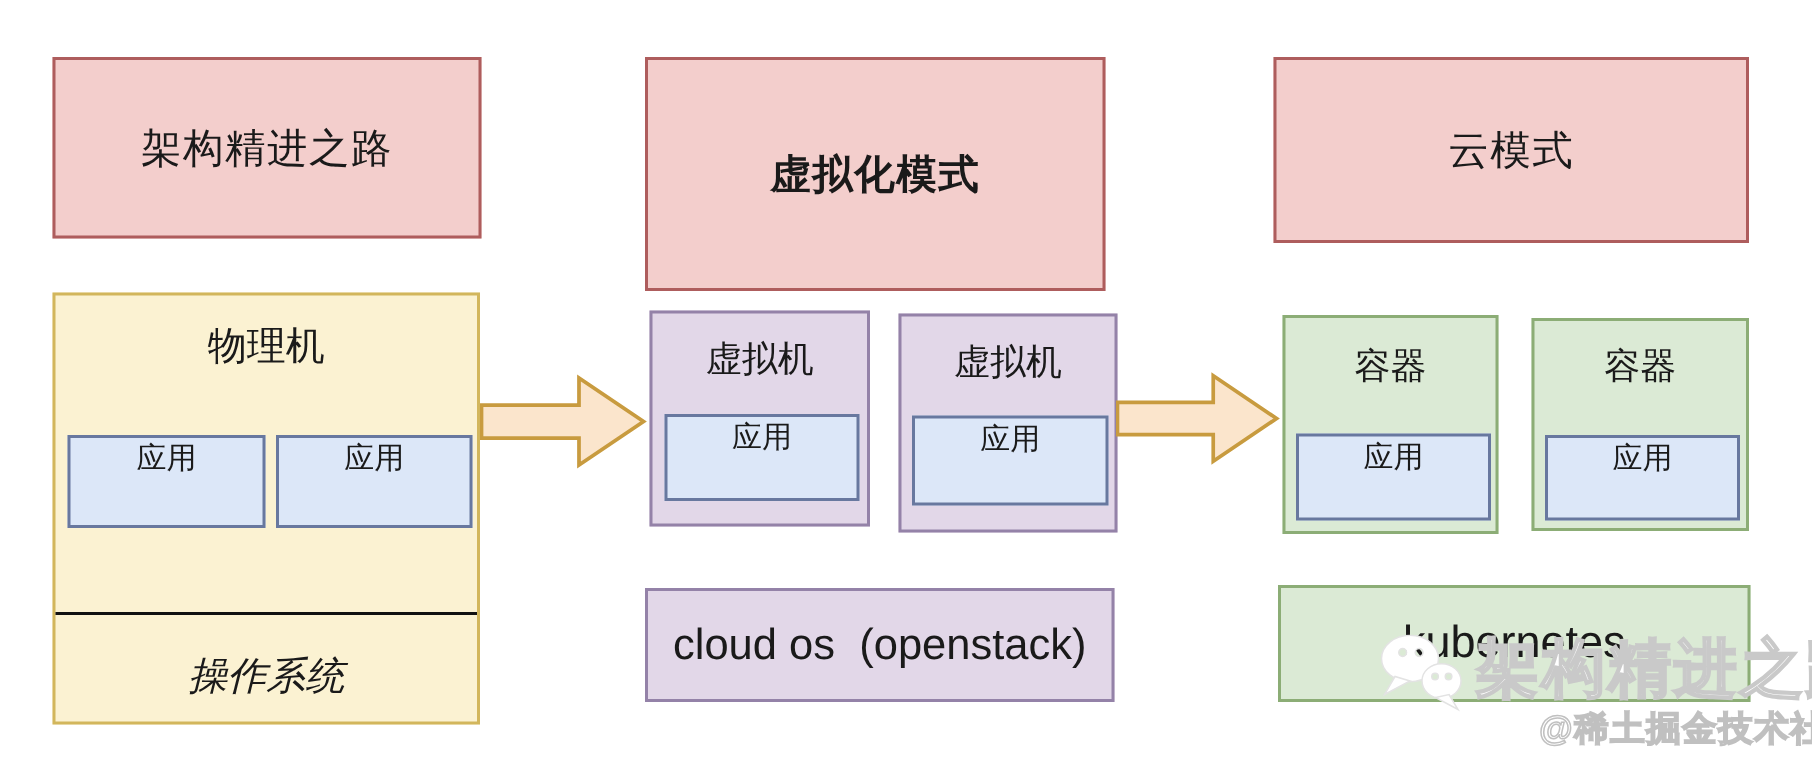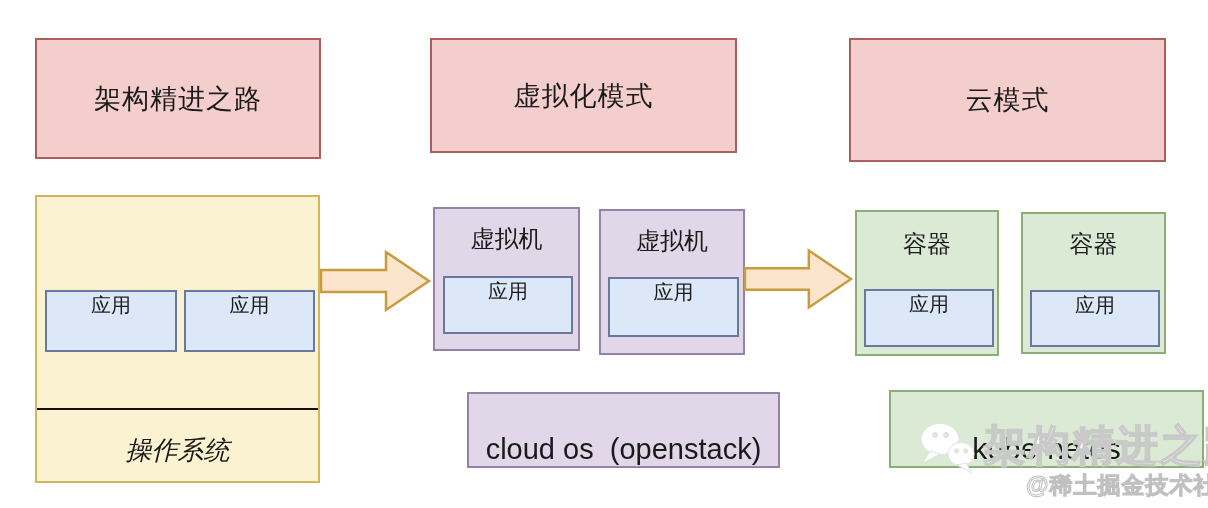--- a/index.html
+++ b/index.html
@@ -17,21 +17,21 @@
   .vm-box{background:var(--purple_fill);border:2px solid var(--purple_border);margin-top:10px;}
   .container-box{background:var(--green_fill);border:2px solid var(--green_border);margin-top:17px;}
   .app-box{
     background:var(--blue_fill);border:2px solid var(--blue_border);
     display:flex;align-items:flex-start;justify-content:center;font-size:20px;
   }
   .inner-label{position:absolute;left:0;width:100%;text-align:center;font-size:24px;}
   .big-label{font-size:26px;}
   .divider{position:absolute;left:0;width:100%;border-top:2px solid #111;}
   .platform-box{
-    display:flex;align-items:flex-end;justify-content:center;white-space:pre;margin-left:37px;
+    display:flex;align-items:center;justify-content:center;white-space:pre;
   }
   .platform-purple{background:var(--purple_fill);border:2px solid var(--purple_border);font-size:29px;}
   .platform-green{background:var(--green_fill);border:2px solid var(--green_border);font-size:30px;font-weight:500;}
   .arrow-svg{position:absolute;}
   .wm-brand{
     font-size:42px;font-weight:700;color:#ffffff;
     -webkit-text-stroke:1.5px #c9c9c9;letter-spacing:2px;white-space:nowrap;
   }
   .wm-community{
     font-size:23px;font-weight:700;color:rgba(255,255,255,0.45);
@@ -41,38 +41,39 @@
 </head>
 <body>
 
 <div id="canvas">
 
   <div class="abs title-box" style="left:35px;top:38px;width:286px;height:121px;">
     <span>架构精进之路</span>
   </div>
 
   <div class="abs machine-box" style="left:35px;top:195px;width:285px;height:288px;">
+    <div class="inner-label big-label" style="top:16px;">物理机</div>
 
     <div class="abs app-box" style="left:8px;top:93px;width:132px;height:62px;">
       <span>应用</span>
     </div>
     <div class="abs app-box" style="left:147px;top:93px;width:131px;height:62px;">
       <span>应用</span>
     </div>
 
     <div class="divider" style="top:211px;"></div>
 
     <div class="inner-label big-label" style="top:236px;font-style:italic;">操作系统</div>
   </div>
 
   <svg class="arrow-svg" style="left:320px;top:249px;" width="112" height="64" viewBox="0 0 112 64">
     <polygon points="1,21 66,21 66,3 109,32 66,61 66,43 1,43" fill="var(--arrow_fill)" stroke="var(--arrow_border)" stroke-width="2.5" stroke-linejoin="miter"></polygon>
   </svg>
 
-  <div class="abs title-box" style="left:430px;top:38px;width:307px;height:115px;">
+  <div class="abs title-box" style="left:430px;top:38px;width:307px;height:156px;font-weight:bold;">
     <span>虚拟化模式</span>
   </div>
 
   <div class="abs vm-box" style="left:433px;top:197px;width:147px;height:144px;">
     <div class="inner-label" style="top:14px;">虚拟机</div>
     <div class="abs app-box" style="left:8px;top:67px;width:130px;height:58px;">
       <span>应用</span>
     </div>
   </div>
 

